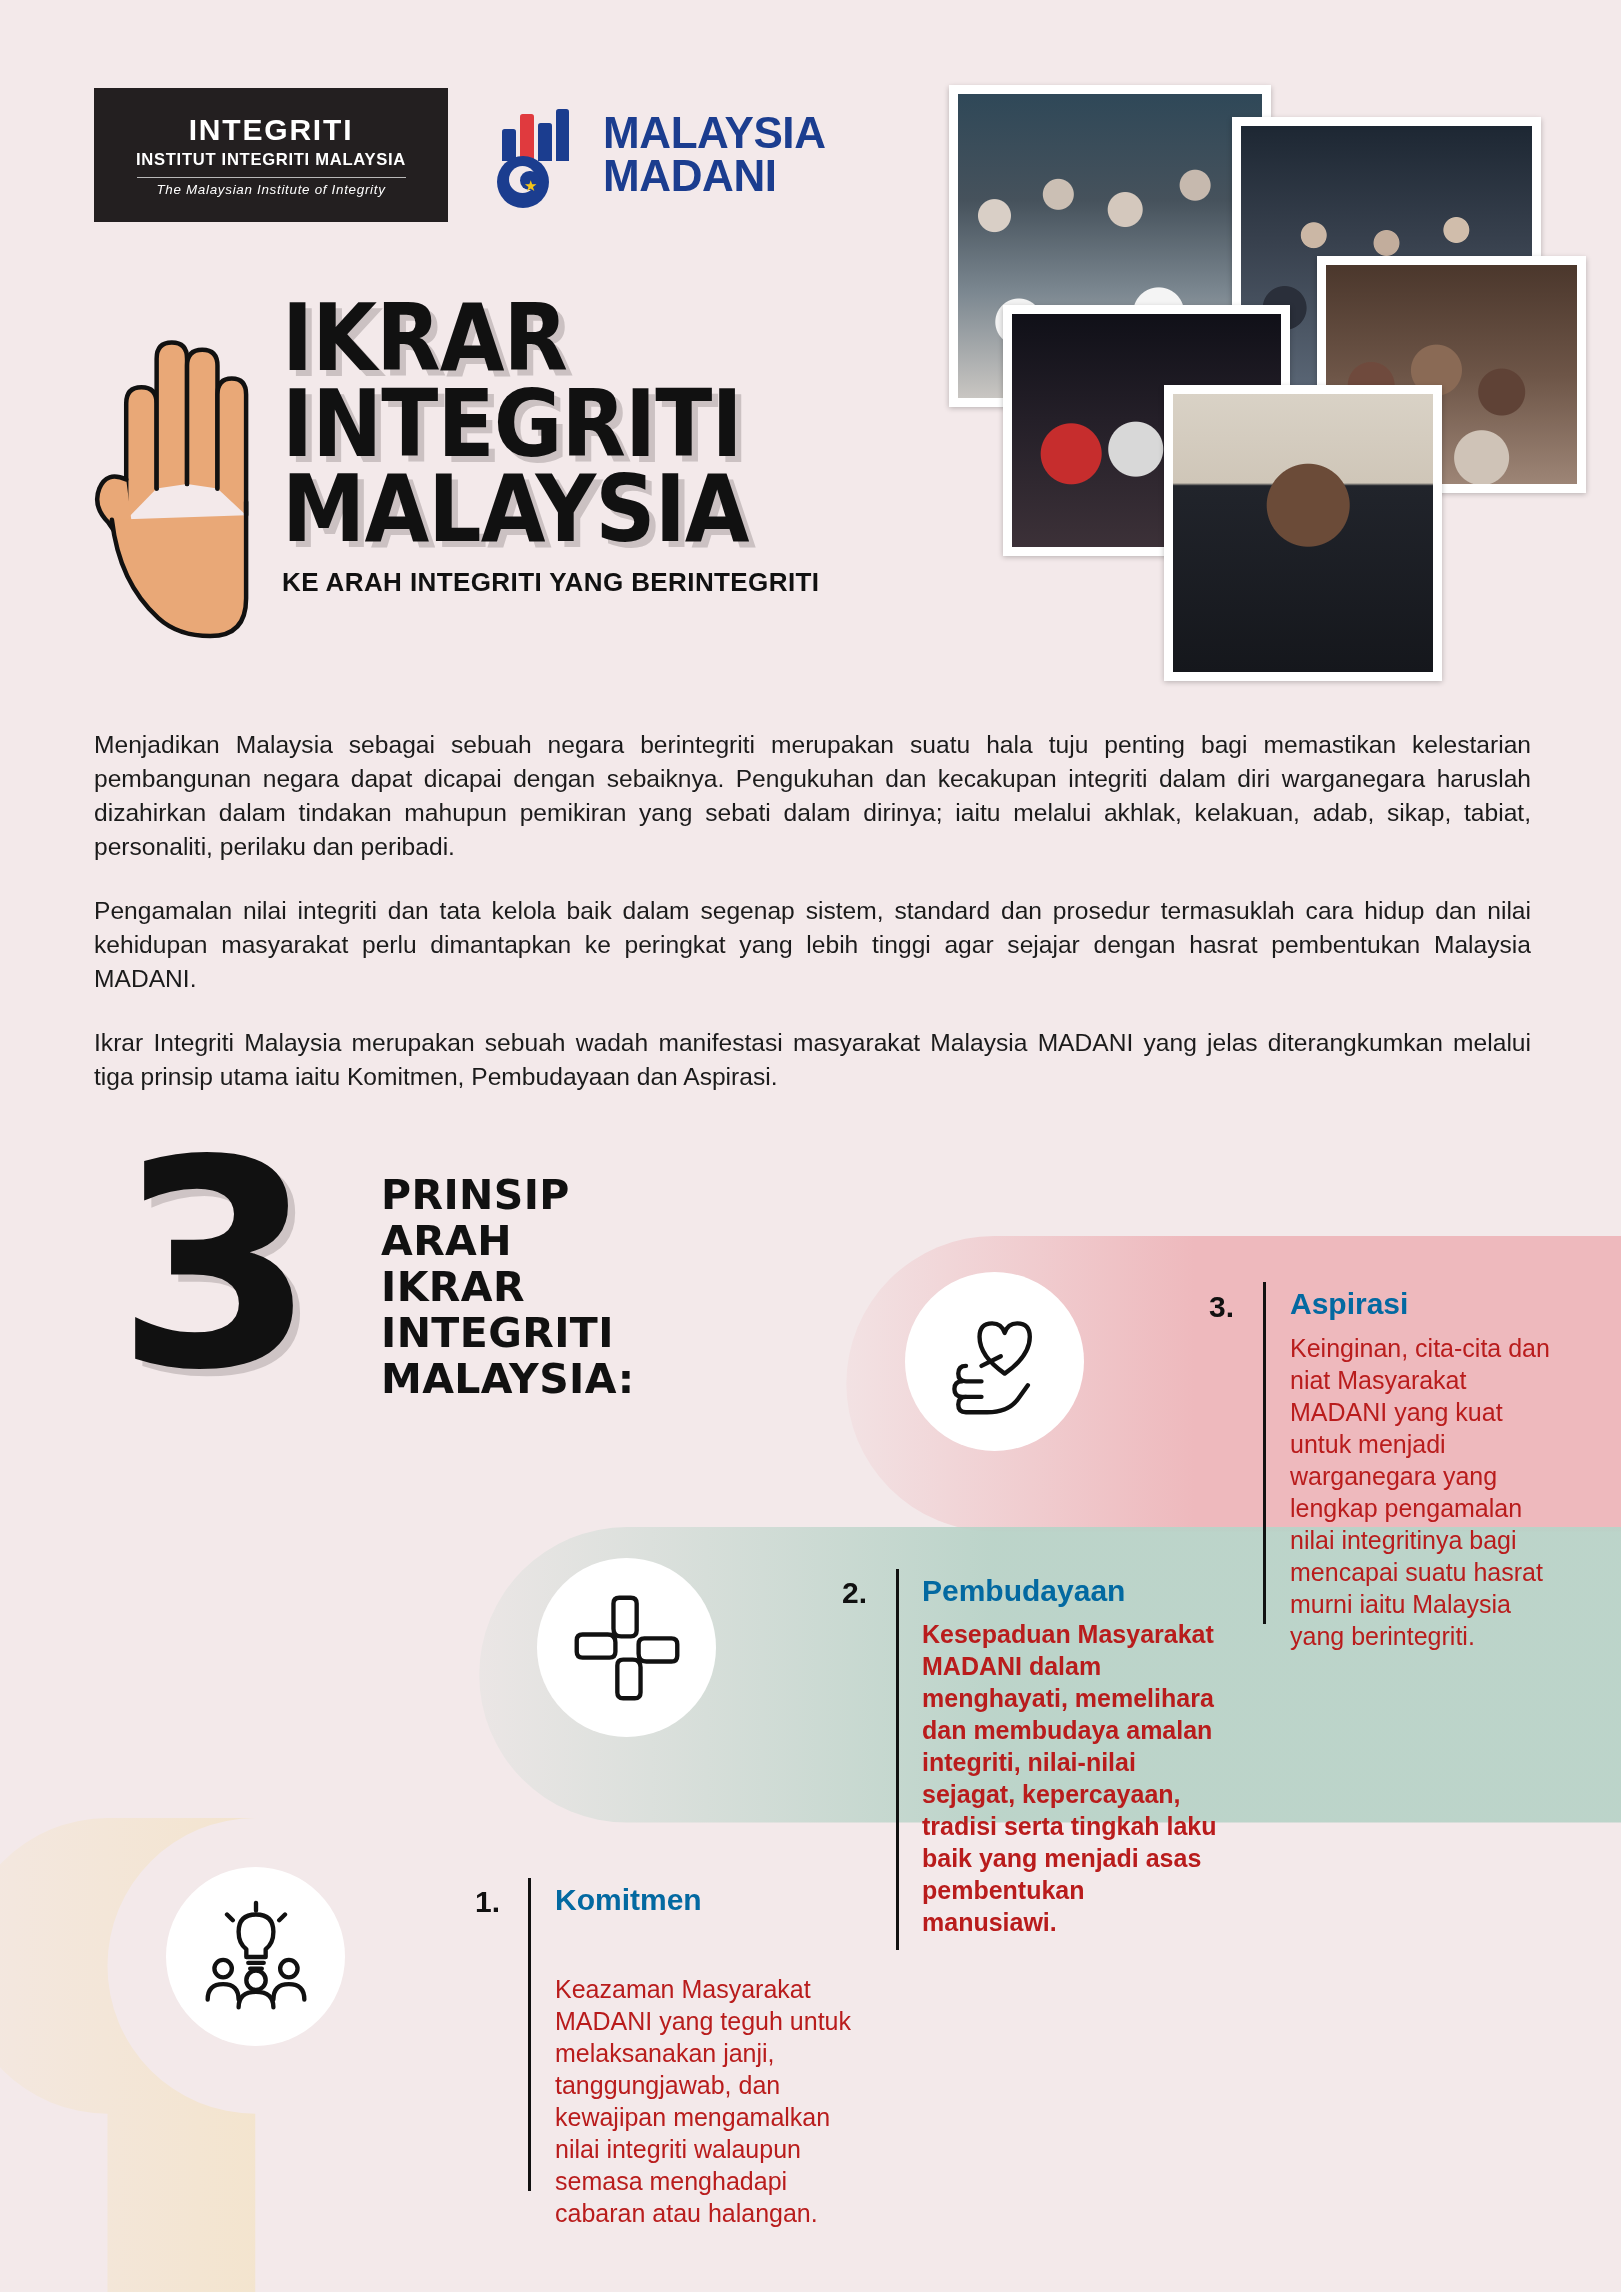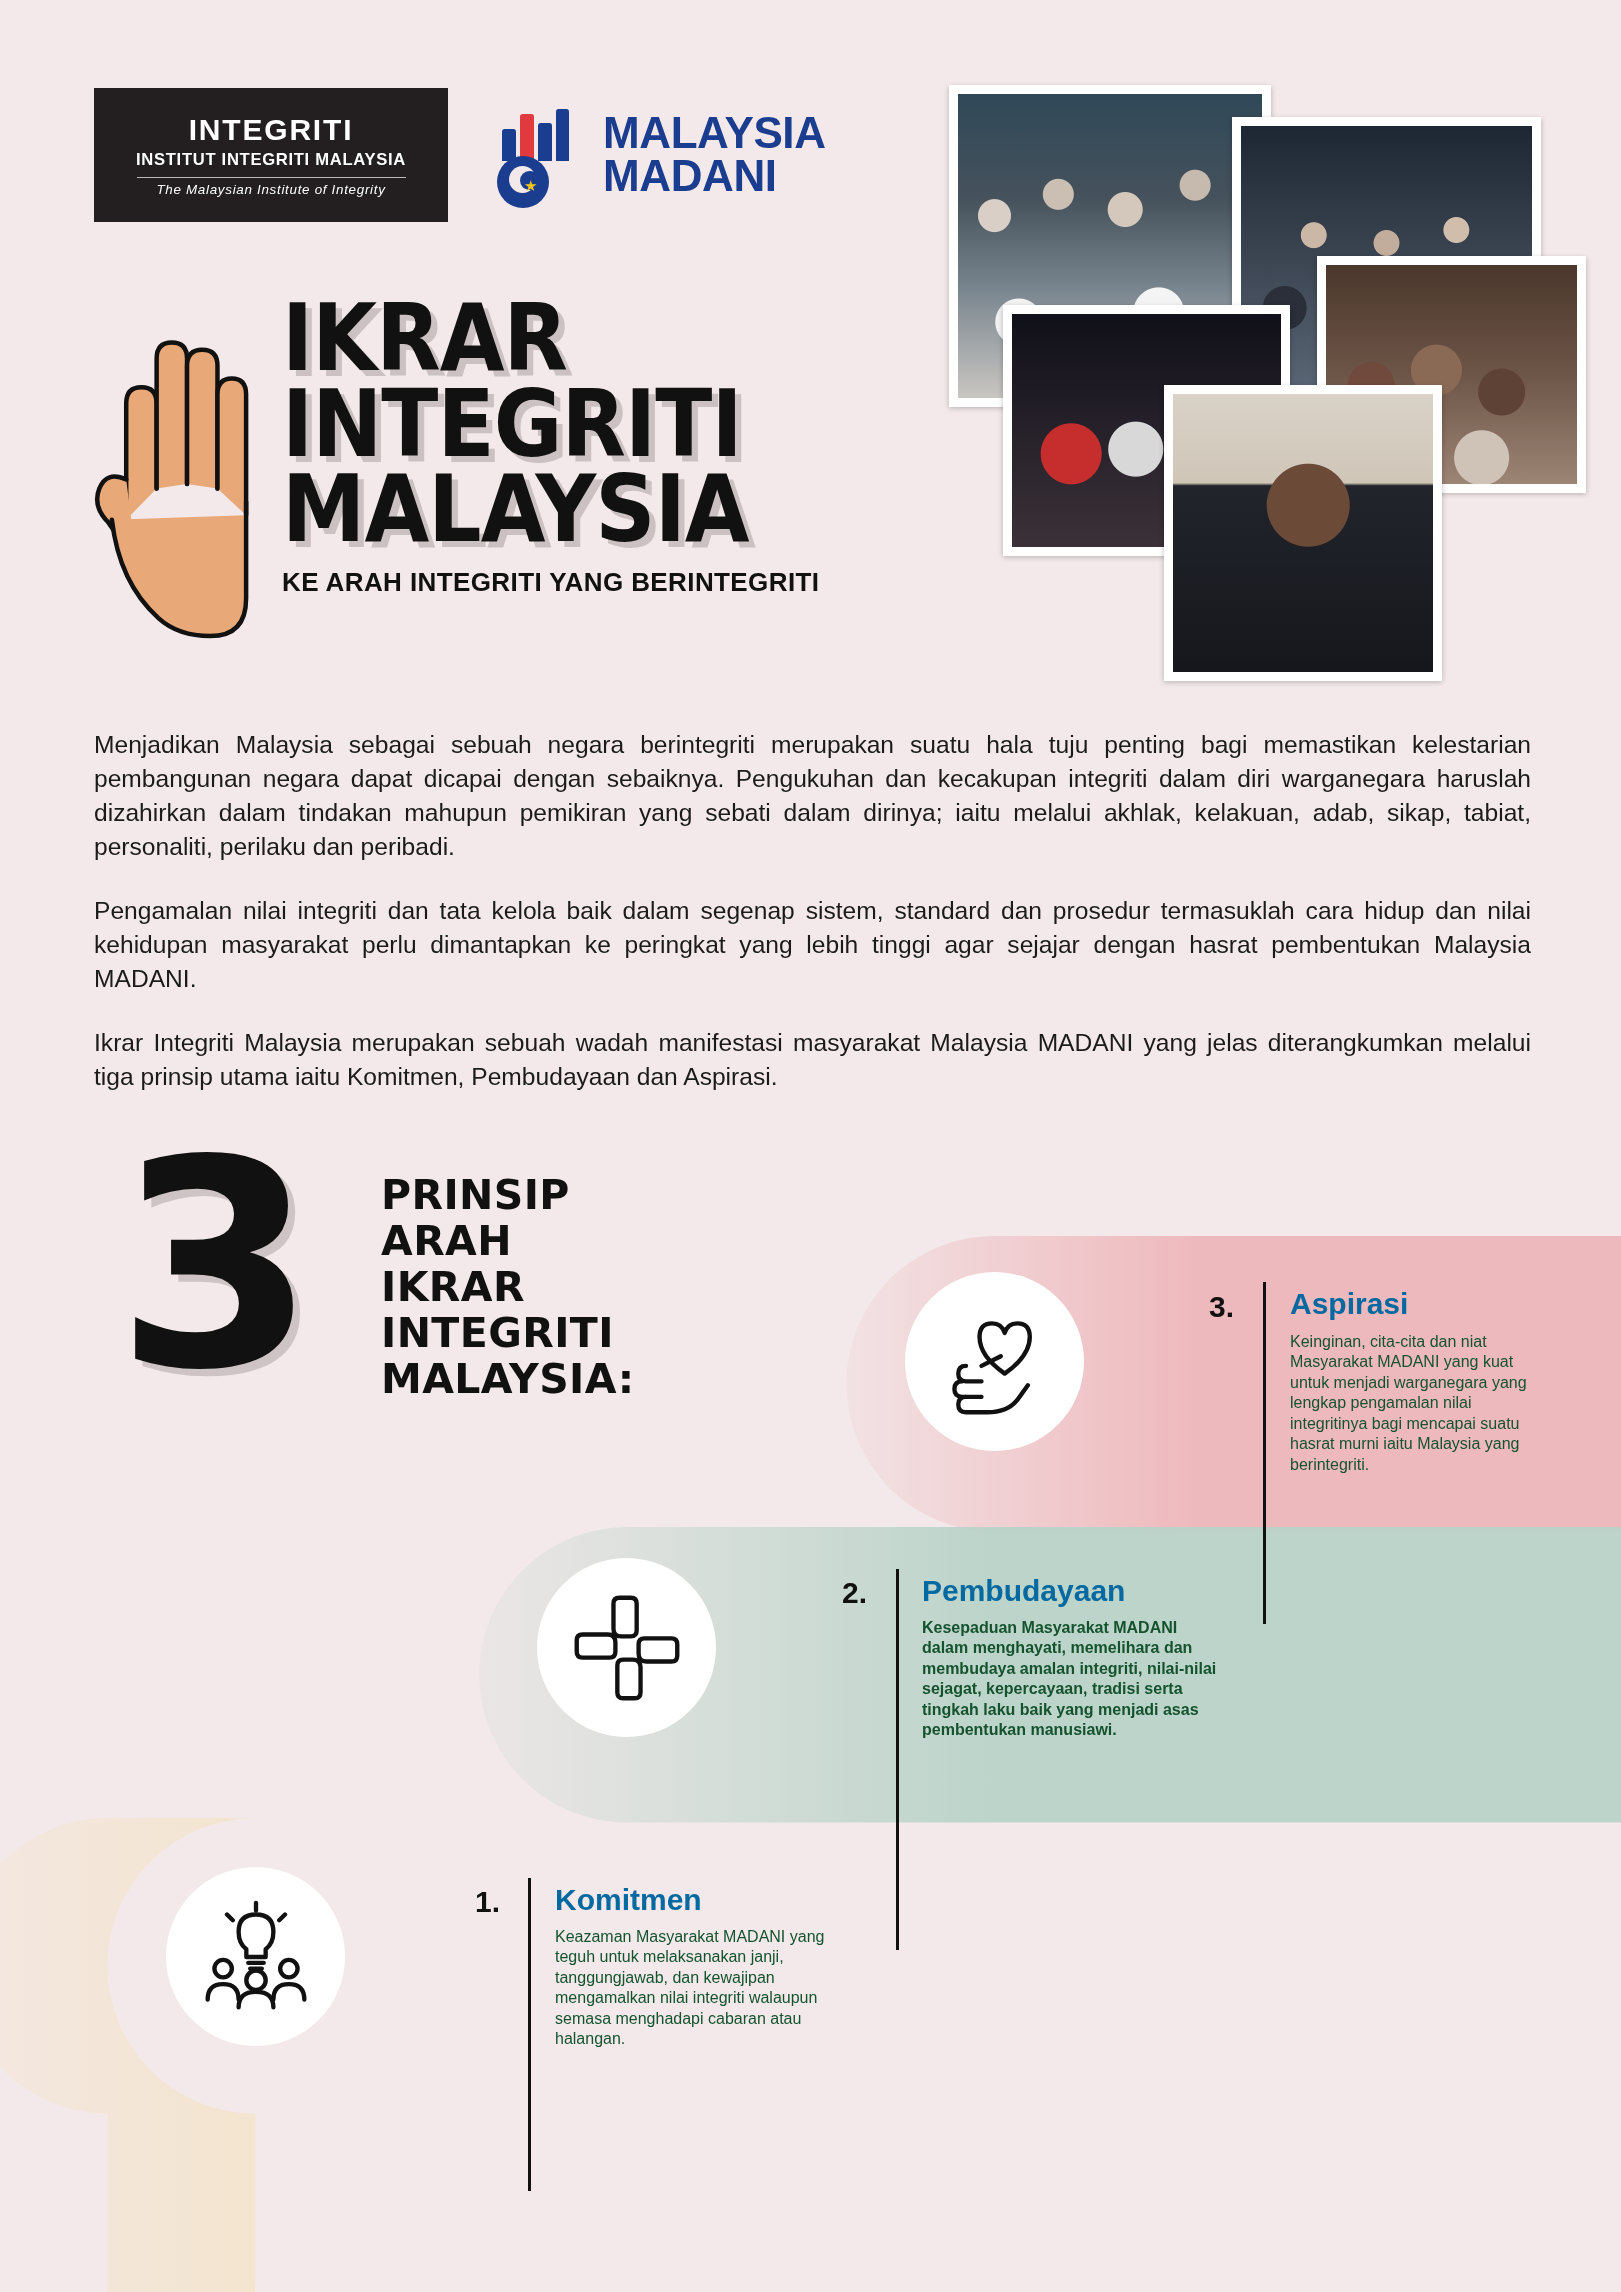--- a/index.html
+++ b/index.html
@@ -139,21 +139,21 @@
     line-height:1.12;color:#111;font-family:"DejaVu Sans", sans-serif;letter-spacing:0.4px;}
 
   
   .paths{position:absolute;left:0;top:1191px;width:1621px;height:1102px;}
 
   
   .icon-badge{position:absolute;width:179px;height:179px;border-radius:50%;
     background:#fff;display:flex;align-items:center;justify-content:center;}
   .pr-num{position:absolute;font-size:30px;font-weight:bold;color:#111;}
   .pr-title{position:absolute;font-size:30px;font-weight:bold;color:#0369a1;}
-  .pr-body{position:absolute;font-size:16px;line-height:1.28;color:#14532d;width:318px;}
+  .pr-body{position:absolute;font-size:25px;line-height:1.28;color:#b91c1c;width:318px;}
   .pr-divider{position:absolute;width:2.7px;background:#111;}
 
   .pos-asp-icon{left:905px;top:1272px;}
   .pos-asp-num{left:1209px;top:1290px;}
   .pos-asp-div{left:1263px;top:1282px;height:342px;}
   .pos-asp-title{left:1290px;top:1287px;}
   .pos-asp-body{left:1290px;top:1332px;}
 
   .pos-pem-icon{left:537px;top:1558px;}
   .pos-pem-num{left:842px;top:1576px;}
@@ -327,16 +327,16 @@
         <circle cx="94" cy="72" r="9"></circle>
         <path d="M78 104 q0 -16 16 -16 q16 0 16 16"></path>
         <circle cx="60" cy="84" r="10"></circle>
         <path d="M42 112 q0 -16 18 -16 q18 0 18 16"></path>
       </g>
     </svg>
   </div>
   <div class="pr-num pos-kom-num">1.</div>
   <div class="pr-divider pos-kom-div"></div>
   <div class="pr-title pos-kom-title">Komitmen</div>
-  <div class="pr-body pos-kom-body" style="width:304px;">Keazaman Masyarakat MADANI yang teguh untuk melaksanakan janji, tanggungjawab, dan kewajipan mengamalkan nilai integriti walaupun semasa menghadapi cabaran atau halangan.</div>
+  <div class="pr-body pos-kom-body" style="width:304px;margin-top:46px;">Keazaman Masyarakat MADANI yang teguh untuk melaksanakan janji, tanggungjawab, dan kewajipan mengamalkan nilai integriti walaupun semasa menghadapi cabaran atau halangan.</div>
 
 </div>
 
 
 </body></html>

